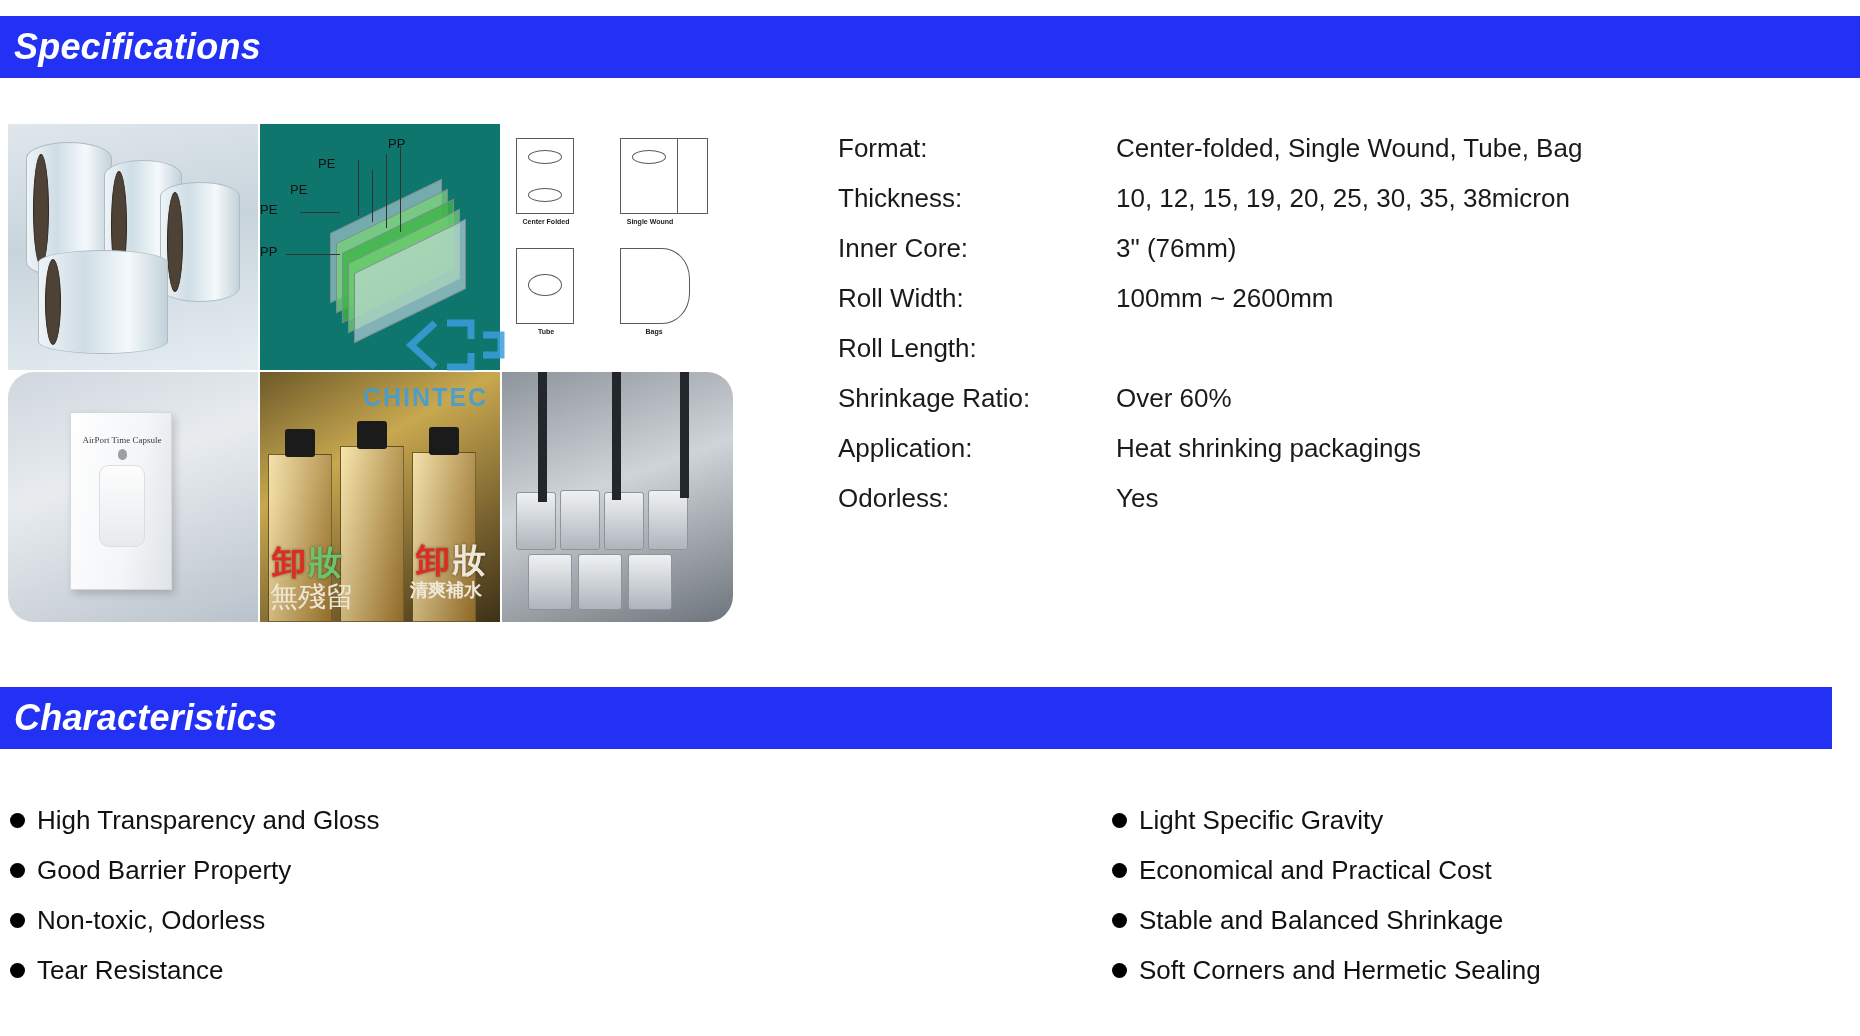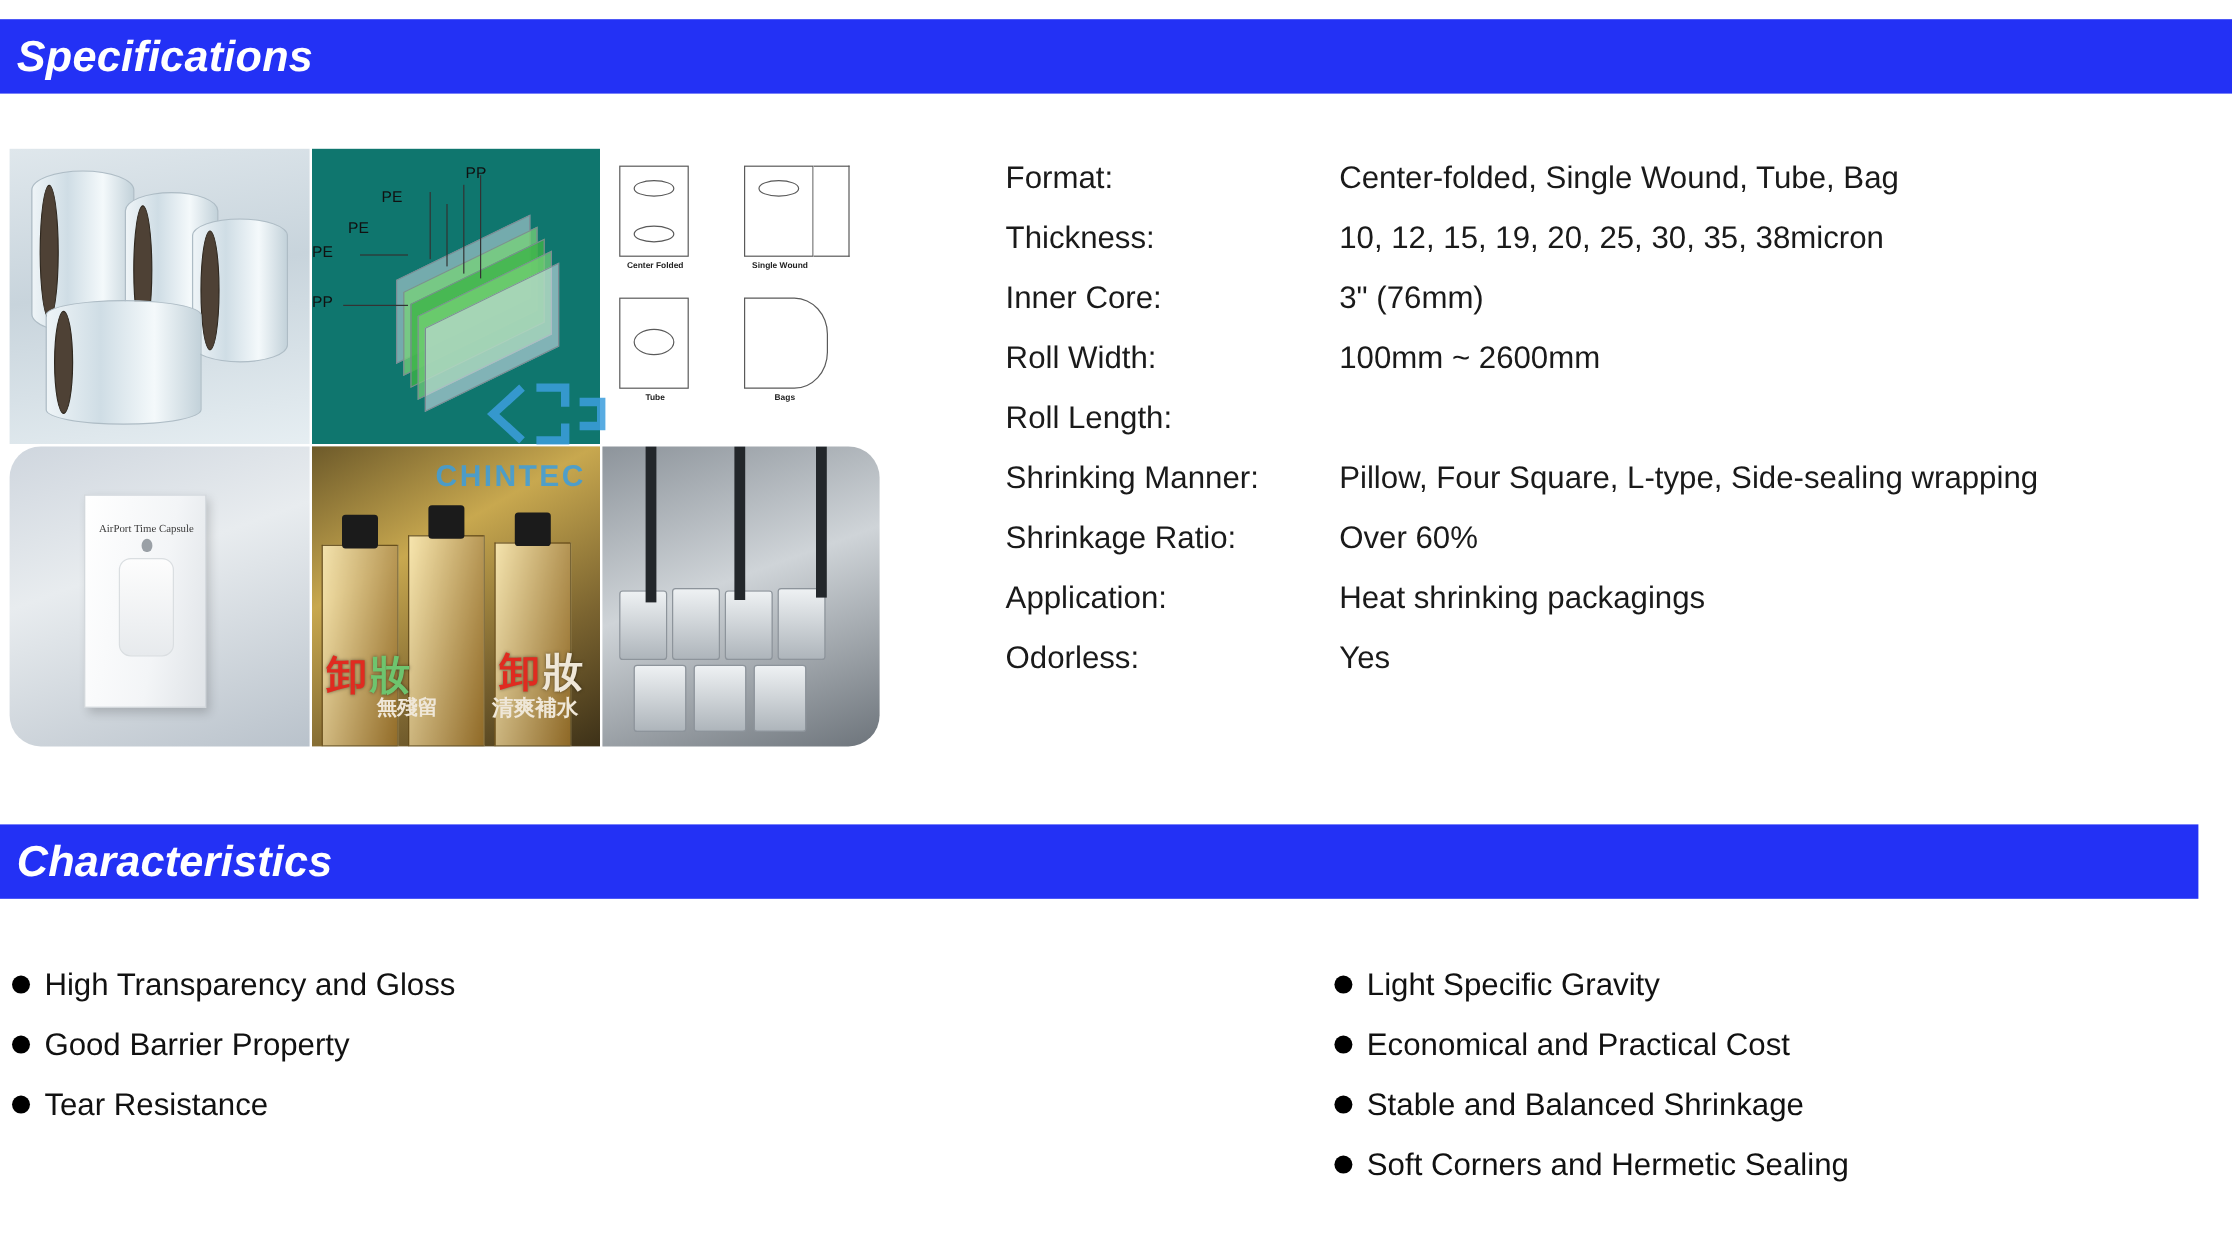--- a/index.html
+++ b/index.html
@@ -361,21 +361,21 @@
         <div class="bottle" style="left:80px; width:64px; height:176px;">
           <div class="neck"></div>
         </div>
         <div class="bottle" style="left:152px; width:64px; height:170px;">
           <div class="neck"></div>
         </div>
         <span class="cn-char cn-red" style="left:12px; top:168px;">卸</span>
         <span class="cn-char" style="left:48px; top:168px; color:#6ec46e;">妝</span>
         <span class="cn-char cn-red" style="left:156px; top:166px;">卸</span>
         <span class="cn-char" style="left:192px; top:166px; color:#efe7d8;">妝</span>
-        <span style="position:absolute; left:10px; top:206px; font-size:17px; font-weight:bold; color:#efe7d8;margin-left:44px;">無殘留</span>
+        <span style="position:absolute; left:10px; top:206px; font-size:28px; font-weight:normal; color:#efe7d8;">無殘留</span>
         <span style="position:absolute; left:150px; top:206px; font-size:18px; font-weight:bold; color:#efe7d8;">清爽補水</span>
       </div>
 
       <div class="img-tile tile-warehouse">
         <div class="pallet-roll" style="left:14px; top:120px; width:40px; height:58px;"></div>
         <div class="pallet-roll" style="left:58px; top:118px; width:40px; height:60px;"></div>
         <div class="pallet-roll" style="left:102px; top:120px; width:40px; height:58px;"></div>
         <div class="pallet-roll" style="left:146px; top:118px; width:40px; height:60px;"></div>
         <div class="pallet-roll" style="left:26px; top:182px; width:44px; height:56px;"></div>
         <div class="pallet-roll" style="left:76px; top:182px; width:44px; height:56px;"></div>
@@ -417,24 +417,20 @@
 
       <div class="spec-row">
         <div class="spec-label">Roll Width:</div>
         <div class="spec-value">100mm ~ 2600mm</div>
       </div>
 
       <div class="spec-row">
         <div class="spec-label">Roll Length:</div>
       </div>
 
-      <div class="spec-row">
-        <div class="spec-label">Shrinking Manner:</div>
-        <div class="spec-value">Pillow, Four Square, L-type, Side-sealing wrapping</div>
-      </div>
 
       <div class="spec-row">
         <div class="spec-label">Shrinkage Ratio:</div>
         <div class="spec-value">Over 60%</div>
       </div>
 
       <div class="spec-row">
         <div class="spec-label">Application:</div>
         <div class="spec-value">Heat shrinking packagings</div>
       </div>
@@ -457,20 +453,24 @@
       <div class="char-item">
         <span class="char-bullet"></span>
         <span>High Transparency and Gloss</span>
       </div>
       <div class="char-item">
         <span class="char-bullet"></span>
         <span>Good Barrier Property</span>
       </div>
       <div class="char-item">
         <span class="char-bullet"></span>
+        <span>Non-toxic, Odorless</span>
+      </div>
+      <div class="char-item">
+        <span class="char-bullet"></span>
         <span>Tear Resistance</span>
       </div>
     </div>
 
     <div class="char-col" id="char-col-right">
       <div class="char-item">
         <span class="char-bullet"></span>
         <span>Light Specific Gravity</span>
       </div>
       <div class="char-item">

